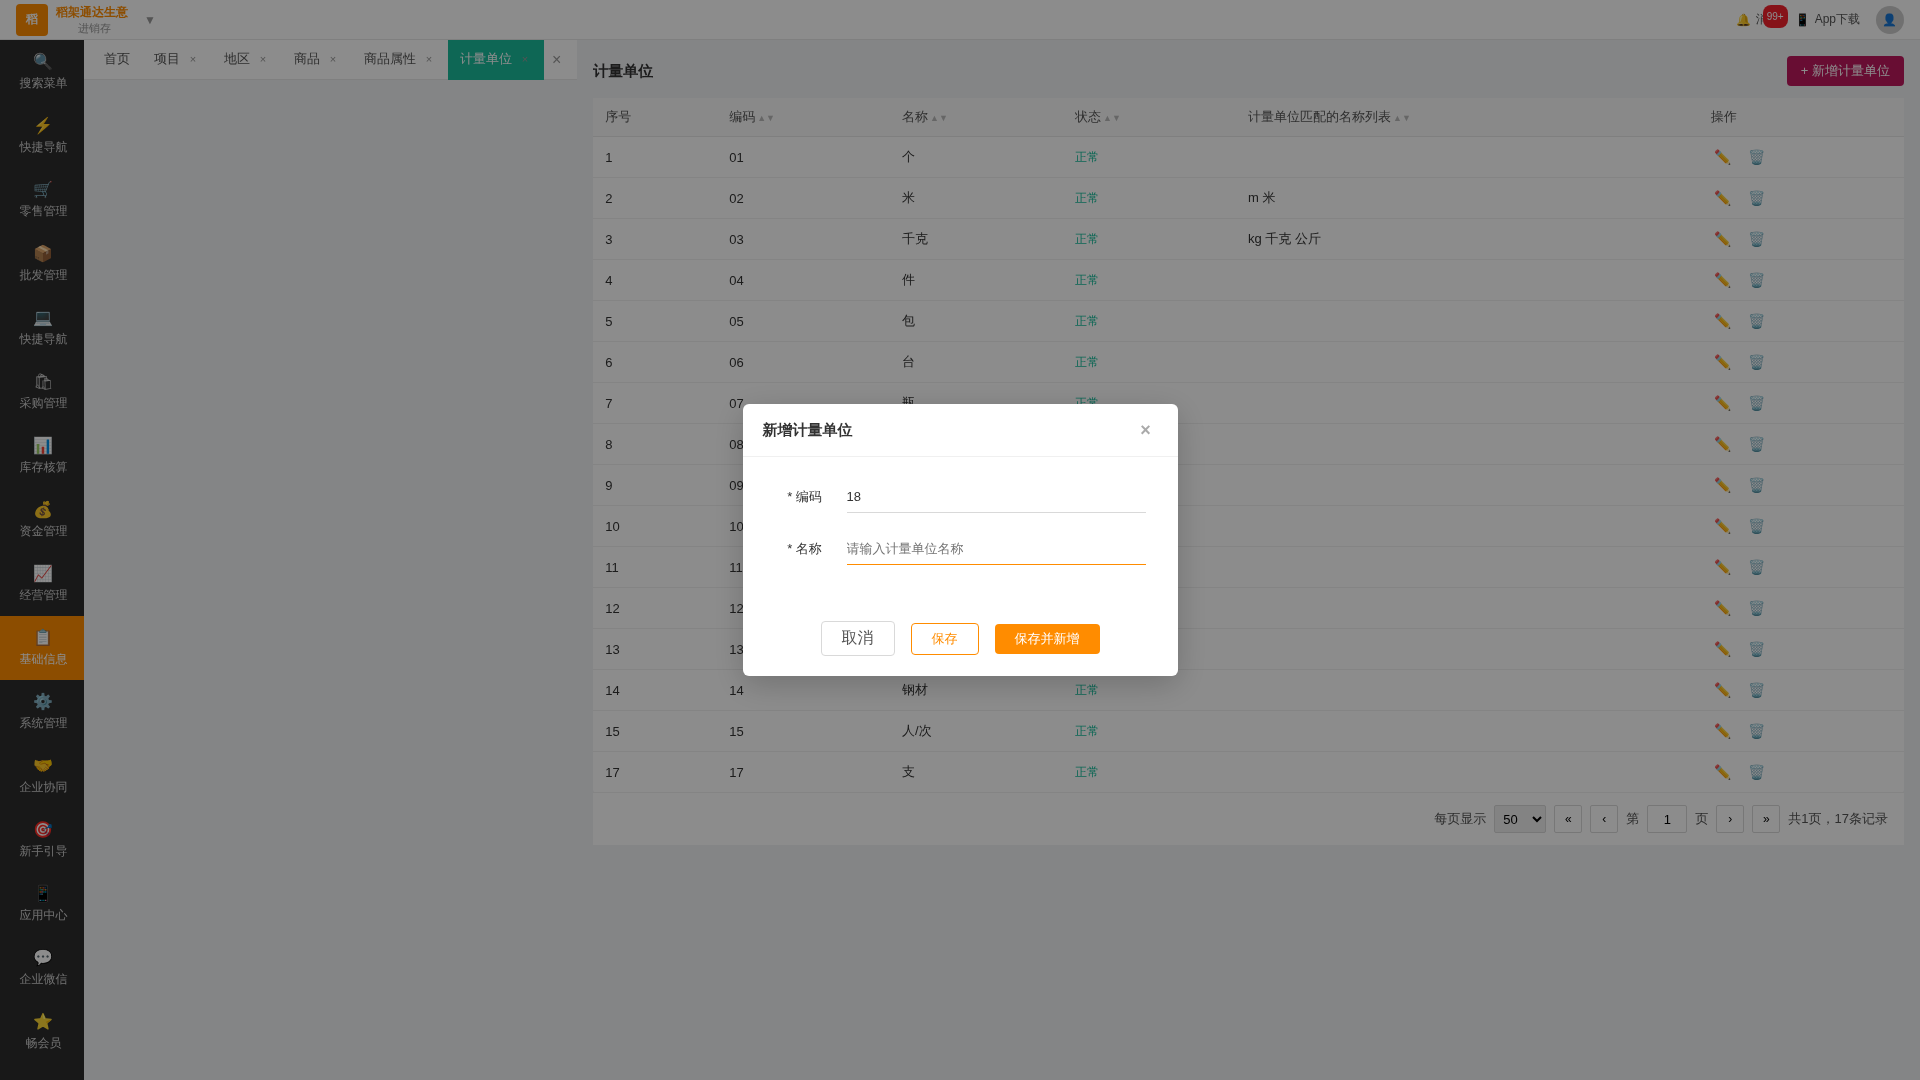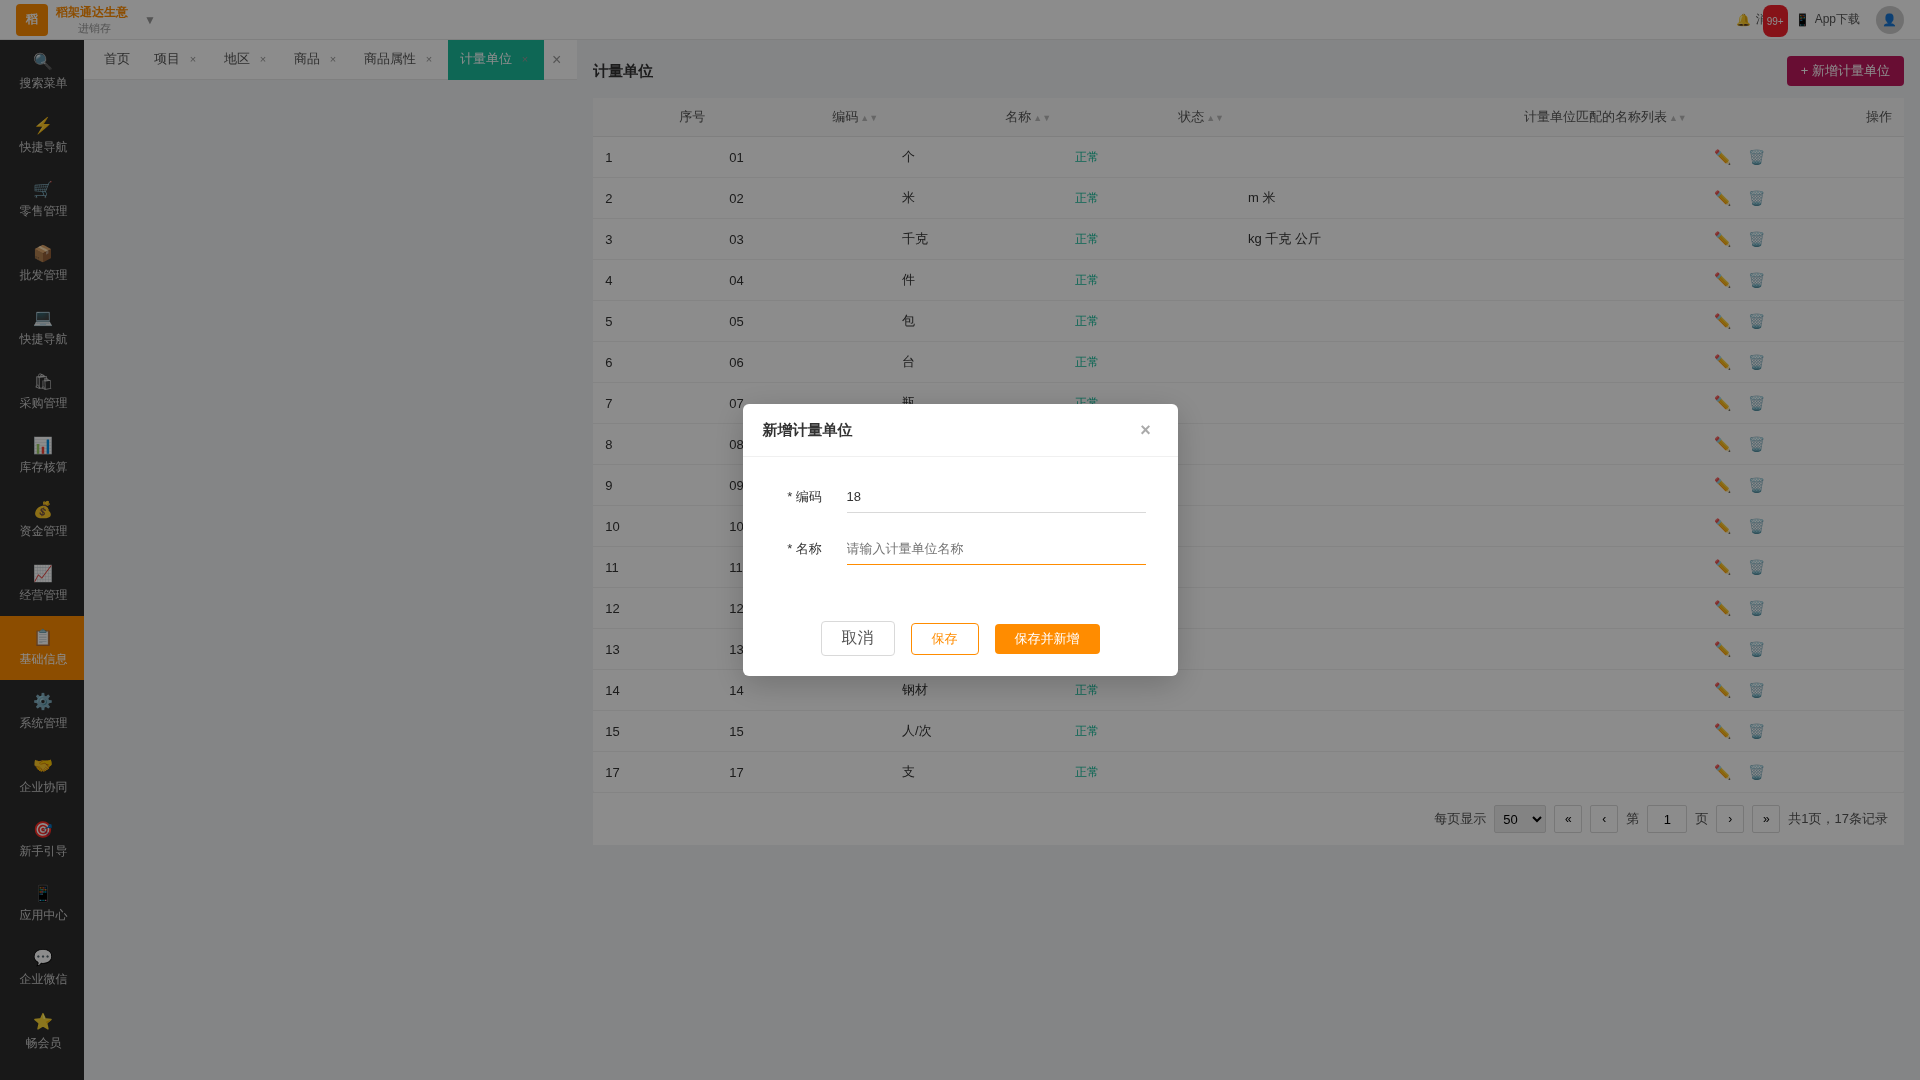--- a/index.html
+++ b/index.html
@@ -24,21 +24,21 @@
       display: flex; align-items: center; justify-content: center; color: #fff; font-weight: bold; font-size: 12px;
     }
     .top-right { display: flex; align-items: center; gap: 16px; }
     .top-icon-btn {
       display: flex; align-items: center; gap: 4px; color: #555; font-size: 12px; cursor: pointer;
       position: relative;
     }
     .badge {
       position: absolute; top: -6px; right: -8px;
       background: #f5222d; color: #fff; font-size: 10px; border-radius: 8px;
-      padding: 0 4px; min-width: 16px; height: 32px; display: flex; align-items: center; justify-content: center;
+      padding: 0 4px; min-width: 16px; height: 23px; display: flex; align-items: center; justify-content: center;
     }
     .avatar-circle {
       width: 28px; height: 28px; background: #ccc; border-radius: 50%; overflow: hidden;
       display: flex; align-items: center; justify-content: center;
     }
 
     
     .layout {
       display: flex;
       margin-top: 40px;
@@ -135,21 +135,21 @@
       width: 100%;
       background: #fff;
       border-radius: 4px;
       border-collapse: collapse;
       font-size: 13px;
     }
     .data-table th {
       background: #fafafa;
       border-bottom: 1px solid #e8e8e8;
       padding: 10px 12px;
-      text-align: right;
+      text-align: left;
       color: #555;
       font-weight: 500;
       white-space: nowrap;
     }
     .data-table td {
       padding: 10px 12px;
       border-bottom: 1px solid #f0f0f0;
       color: #333;
     }
     .status-normal {

